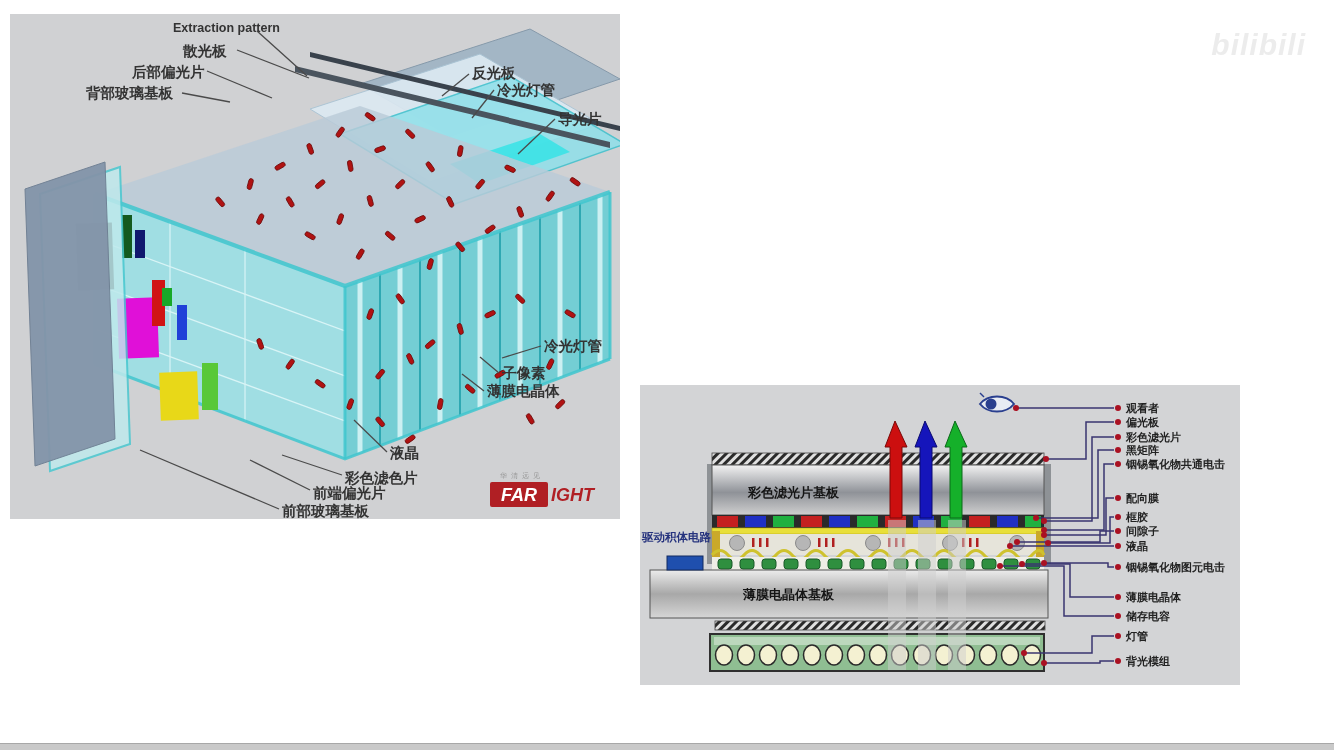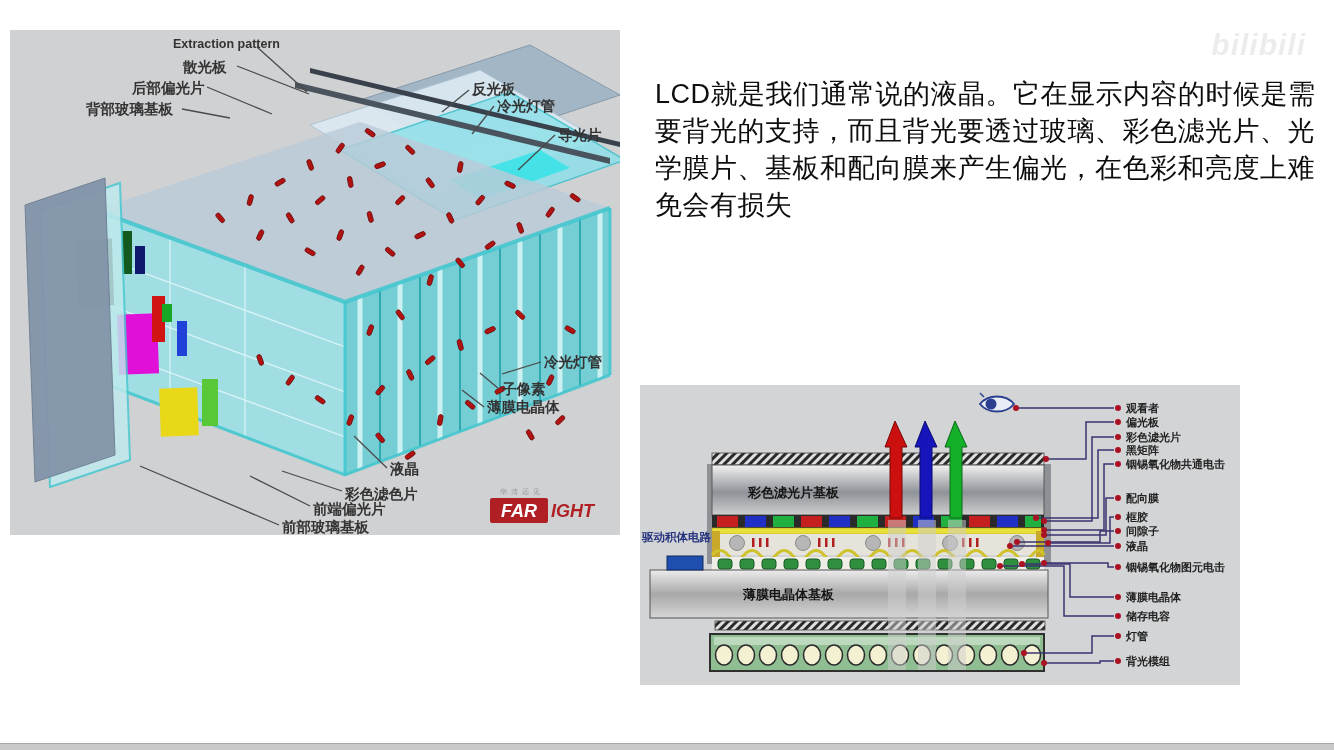--- a/index.html
+++ b/index.html
@@ -1,18 +1,18 @@
 <!DOCTYPE html>
 <html><head>
 <meta charset="utf-8">
 <style>
   html,body{margin:0;padding:0;background:#fff;}
   .page{position:relative;width:1334px;height:750px;background:#ffffff;overflow:hidden;
         font-family:"Liberation Sans",sans-serif;}
-  .fig-left{position:absolute;left:10px;top:30px;width:610px;height:505px;}
+  .fig-left{position:absolute;left:10px;top:14px;width:610px;height:505px;}
   .fig-right{position:absolute;left:640px;top:385px;width:600px;height:300px;}
   .desc{position:absolute;left:655px;top:76px;width:676px;margin:0;
         font-size:27px;line-height:37px;color:#0d0d0d;letter-spacing:0.5px;
         font-family:"Liberation Sans",sans-serif;}
   .watermark{position:absolute;right:28px;top:28px;display:flex;align-items:center;gap:14px;
              pointer-events:none;}
   .wm-brand{font-weight:800;font-size:30px;letter-spacing:1px;color:rgba(120,120,120,0.14);
             font-style:italic;}
   .bottom-bar{position:absolute;left:0;bottom:0;width:100%;height:6px;background:#c9c9c9;
               border-top:1px solid #a8a8a8;}
@@ -189,21 +189,20 @@
 
       <g transform="translate(480,455)">
         <text x="10" y="9" font-size="7" letter-spacing="4" fill="#999">华清远见</text>
         <rect x="0" y="13" width="58" height="25" rx="2" fill="#b01f24"></rect>
         <text x="29" y="32" text-anchor="middle" font-size="18" font-style="italic" font-weight="bold" font-family="Liberation Serif, serif" fill="#ffffff">FAR</text>
         <text x="61" y="32" font-size="18" font-style="italic" font-weight="bold" font-family="Liberation Serif, serif" fill="#b01f24">IGHT</text>
       </g>
     </svg>
   </div>
 
-  <p class="desc">LCD就是我们通常说的液晶。它在显示内容的时候是需要背光的支持，而且背光要透过玻璃、彩色滤光片、光学膜片、基板和配向膜来产生偏光，在色彩和亮度上难免会有损失</p>
 
   <div class="watermark">
     <span class="wm-brand">bilibili</span>
   </div>
 
   <div class="fig-right">
     <svg width="600" height="300" viewBox="0 0 600 300">
       <defs>
         <pattern id="hatch" width="6" height="12" patternUnits="userSpaceOnUse" patternTransform="rotate(45)">
           <rect width="6" height="12" fill="#e0e0e0"></rect>

